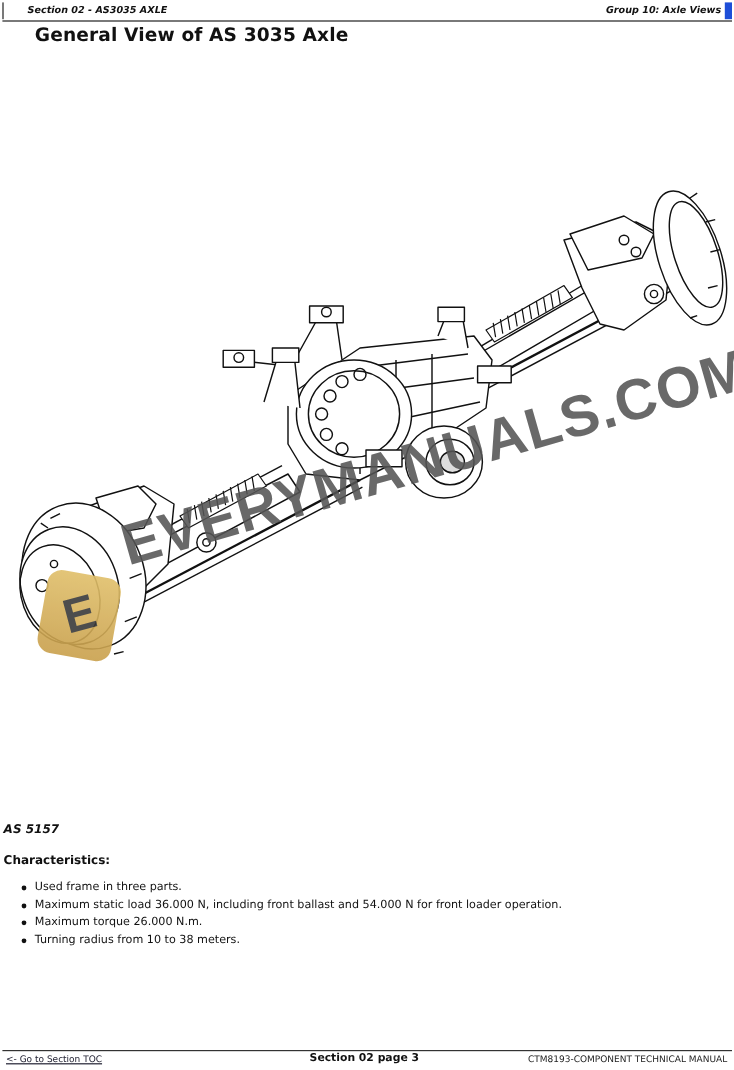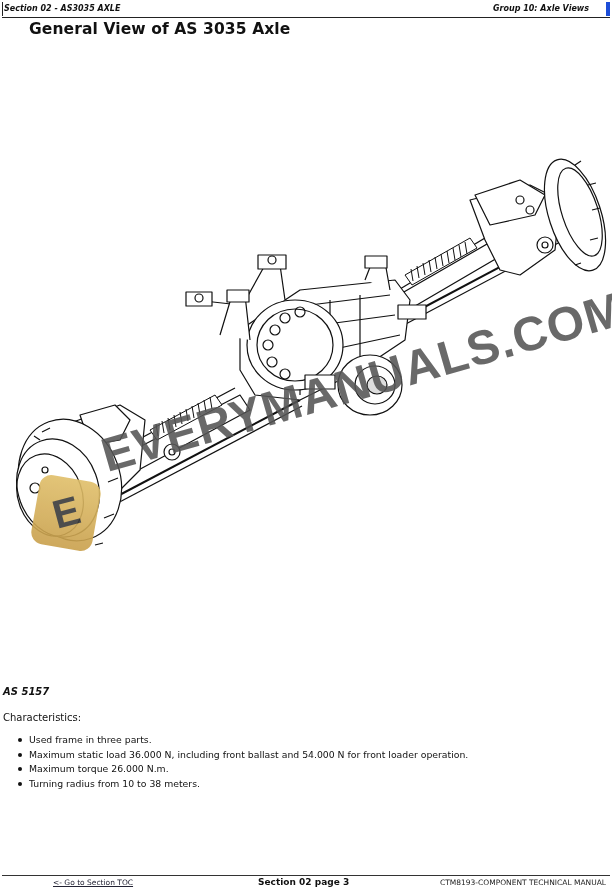--- a/index.html
+++ b/index.html
@@ -2,26 +2,26 @@
 <html><head>
 <meta charset="utf-8">
 <style>
   html, body { margin: 0; padding: 0; background: #ffffff; }
   body {
     width: 612px; height: 892px; position: relative; overflow: hidden;
     font-family: "DejaVu Sans", sans-serif; color: #111;
   }
   .hdr-left {
     position: absolute; left: 2px; top: 2px; height: 14px;
-    border-left: 1px solid #222; padding-left: 1px;
+    border-left: 1px solid #222; padding-left: 20px;
     font-size: 8px; font-weight: bold; font-style: italic; line-height: 14px;
   }
   .hdr-right {
     position: absolute; right: 2px; top: 2px; height: 14px;
-    border-right: 4px solid #1d4ed8; padding-right: 17px;
+    border-right: 6px solid #1d4ed8; padding-right: 3px;
     font-size: 8px; font-weight: bold; font-style: italic; line-height: 14px;
   }
   .hdr-line {
     position: absolute; left: 2px; right: 2px; top: 17px; height: 1px; background: #222;
   }
   .title {
     position: absolute; left: 29px; top: 20px;
     font-size: 15.5px; font-weight: bold; letter-spacing: 0.1px;
   }
   .figure { position: absolute; left: 0; top: 140px; width: 612px; height: 440px; }
@@ -42,39 +42,39 @@
     position: absolute; left: 18px; top: 12px;
     font-family: "Liberation Sans", sans-serif; font-weight: bold; font-size: 40px;
     color: #3a3a3a; transform: rotate(-25deg);
   }
   .model {
     position: absolute; left: 3px; top: 686px;
     font-size: 10px; font-weight: bold; font-style: italic;
   }
   .char {
     position: absolute; left: 3px; top: 712px;
-    font-size: 10px; font-weight: normal;
+    font-size: 10px; font-weight: bold;
   }
   ul.bullets {
     position: absolute; left: 0; top: 733px; margin: 0; padding: 0 0 0 29px;
     list-style: none;
   }
   ul.bullets li {
     font-size: 9.3px; line-height: 14.6px; position: relative; white-space: nowrap;
   }
   ul.bullets li .dot {
     position: absolute; left: -11px; top: 5px; width: 4px; height: 4px;
     border-radius: 50%; background: #111;
   }
   .ftr-line {
     position: absolute; left: 2px; right: 2px; top: 875px; height: 1px; background: #333;
   }
   .ftr-left {
     position: absolute; left: 5px; top: 878px; font-size: 7.5px; color: #223;
-    text-decoration: underline; cursor: pointer; margin-left: 48px;
+    text-decoration: underline; cursor: pointer;
   }
   .ftr-mid {
     position: absolute; left: 258px; top: 877px; font-size: 9px; font-weight: bold; text-align: center;
   }
   .ftr-right {
     position: absolute; right: 6px; top: 878px; font-size: 7.5px; color: #222;
   }
 </style>
 </head>
 <body>

